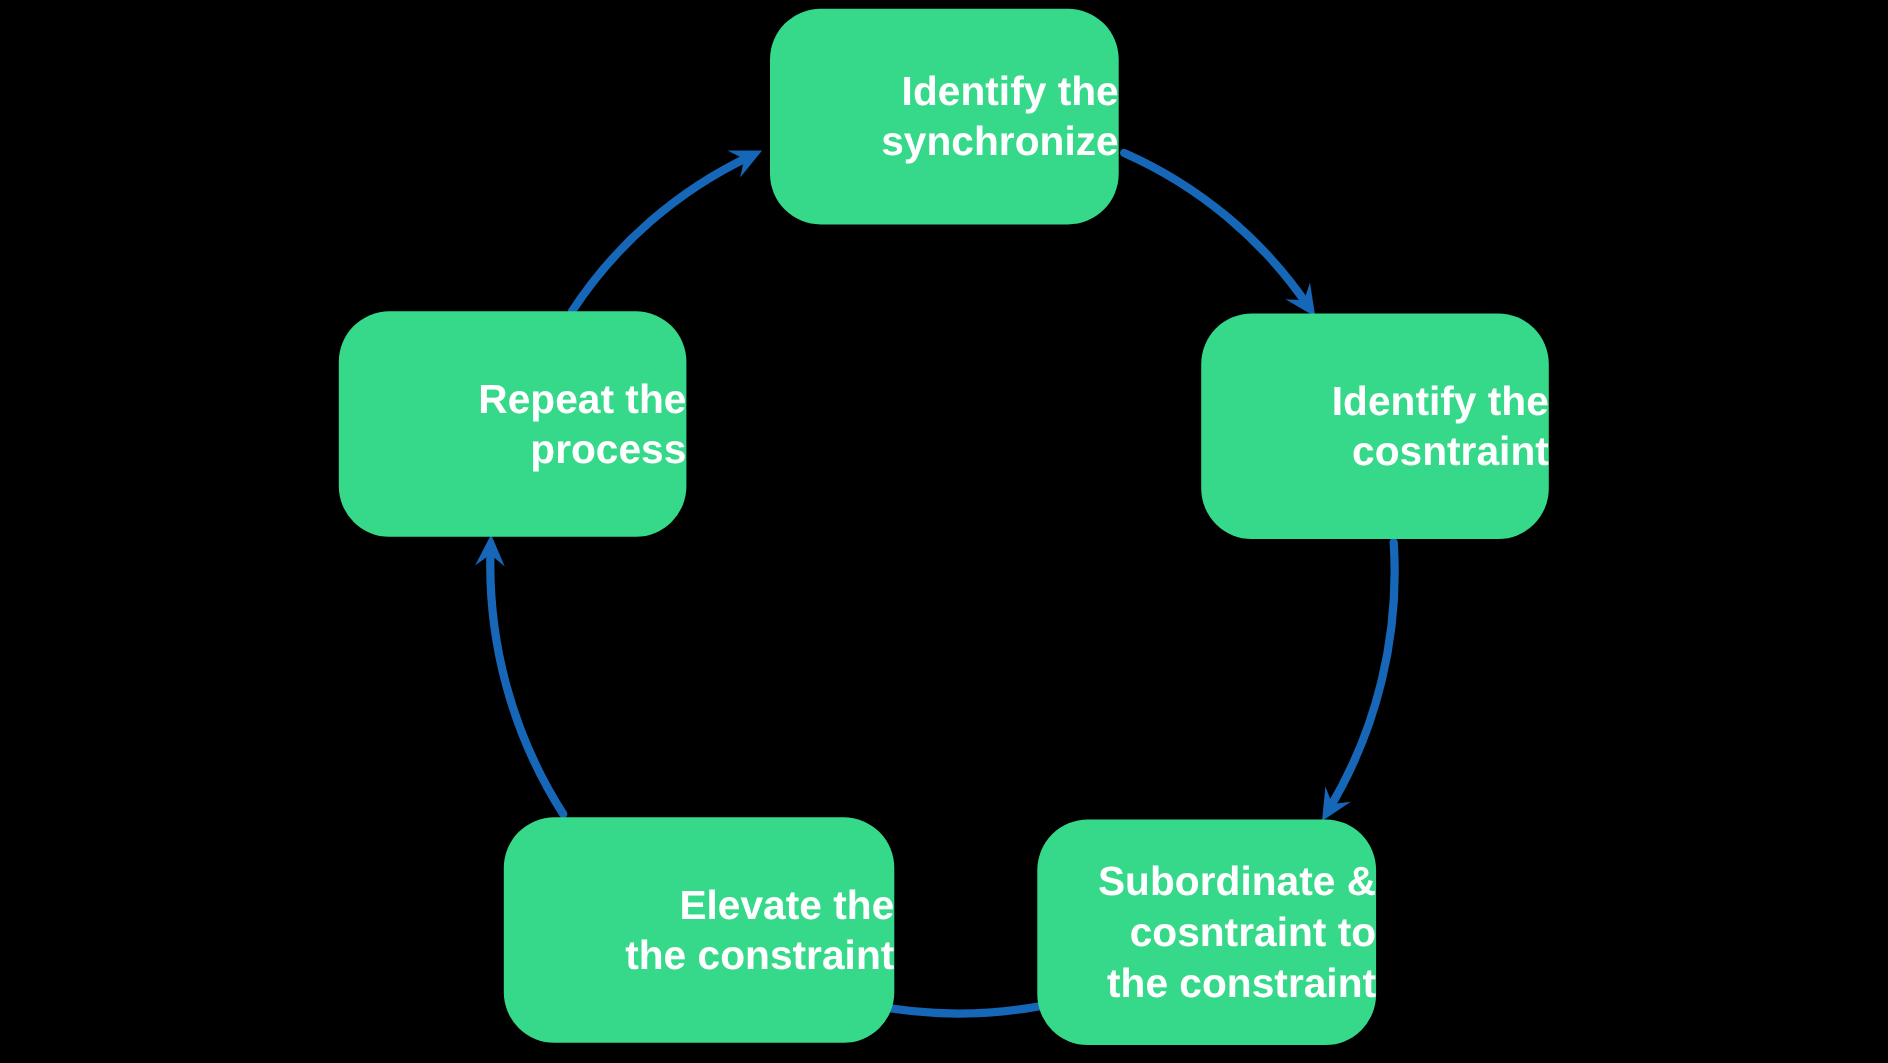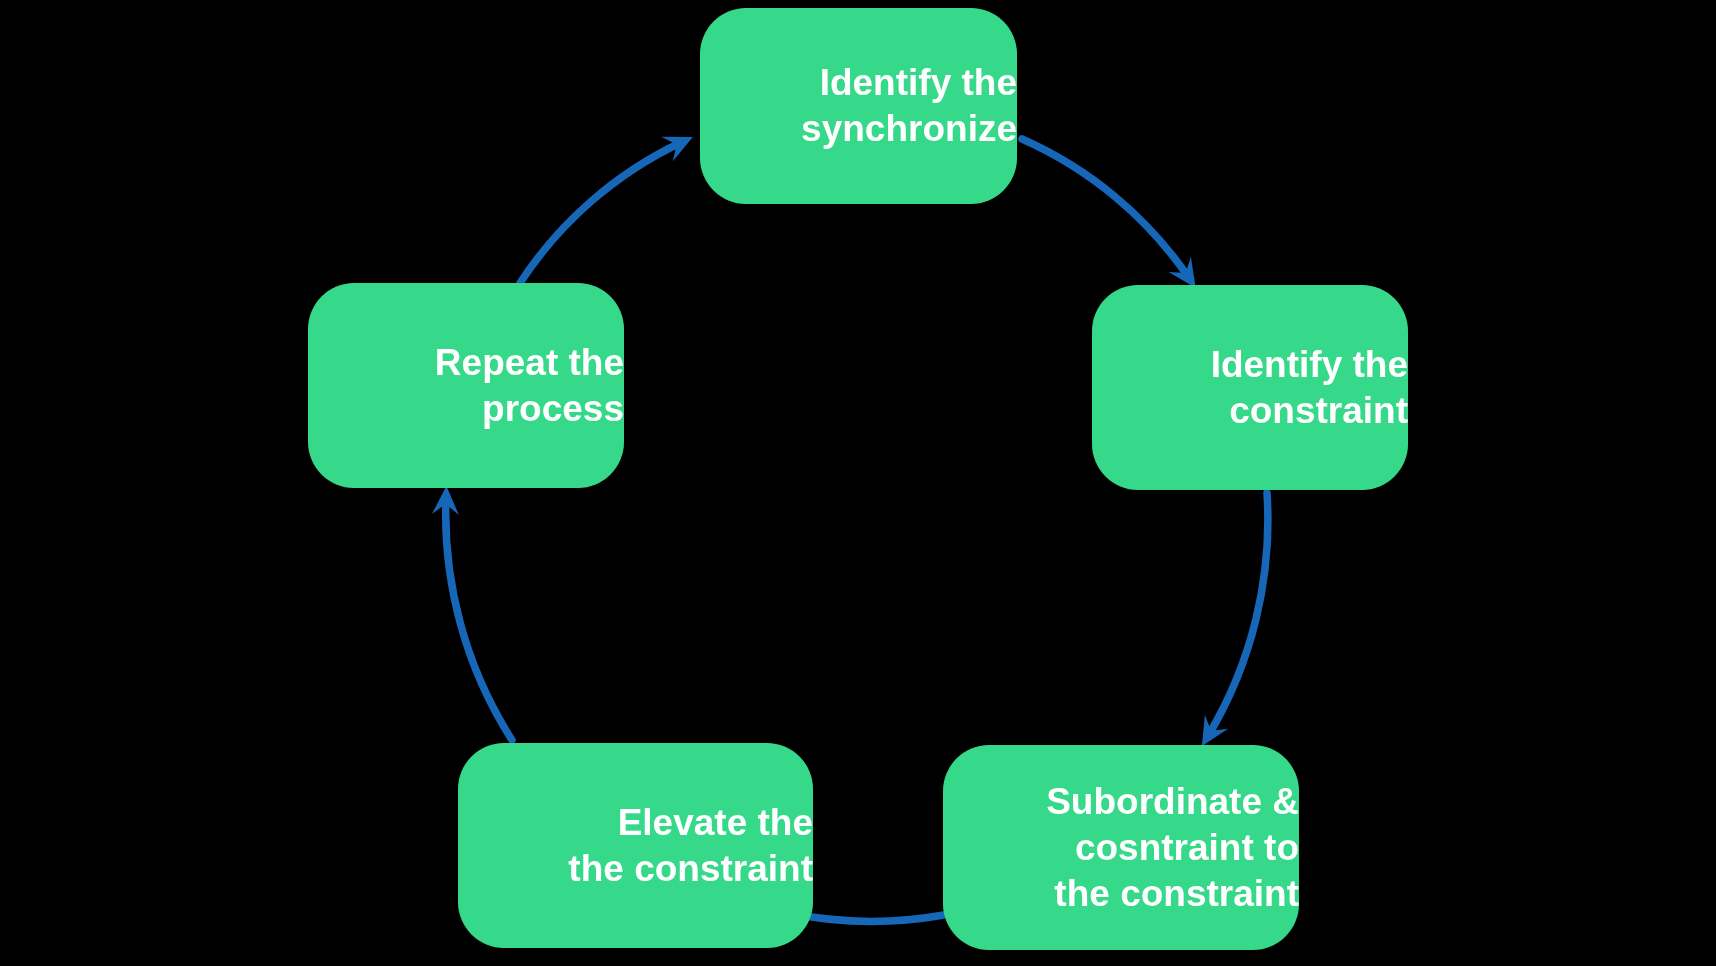--- a/index.html
+++ b/index.html
@@ -28,21 +28,21 @@
     flex-direction: column;
     justify-content: center;
     align-items: flex-end;
     text-align: center;
     font-size: 37px;
     font-weight: 600;
     line-height: 46px;
   }
   #node-identify    { left: 700px;  top: 8px;   width: 317px; height: 196px; }
   #node-exploit     { left: 1092px; top: 285px; width: 316px; height: 205px; }
-  #node-subordinate { left: 943px;  top: 745px; width: 356px; height: 205px; }
+  #node-subordinate { left: 943px;  top: 745px; width: 308px; height: 205px; }
   #node-elevate     { left: 458px;  top: 743px; width: 316px; height: 205px; padding-left: 39px; }
   #node-repeat      { left: 308px;  top: 283px; width: 316px; height: 205px; }
 </style>
 </head>
 <body>
 
 <div class="canvas">
 
   <svg class="arrows" viewBox="0 0 1716 966">
     <defs>
@@ -57,21 +57,21 @@
     <path class="edge" d="M 512 740 A 420 420 0 0 1 446 498" marker-end="url(#ah)"></path>
   </svg>
 
   <div class="node" id="node-identify">
     <div>Identify the</div>
     <div>synchronize</div>
   </div>
 
   <div class="node" id="node-exploit">
     <div>Identify the</div>
-    <div>constraint</div>
+    <div>cosntraint</div>
   </div>
 
   <div class="node" id="node-subordinate">
     <div>Subordinate &amp;</div>
     <div>cosntraint to</div>
     <div>the constraint</div>
   </div>
 
   <div class="node" id="node-elevate">
     <div>Elevate the</div>

